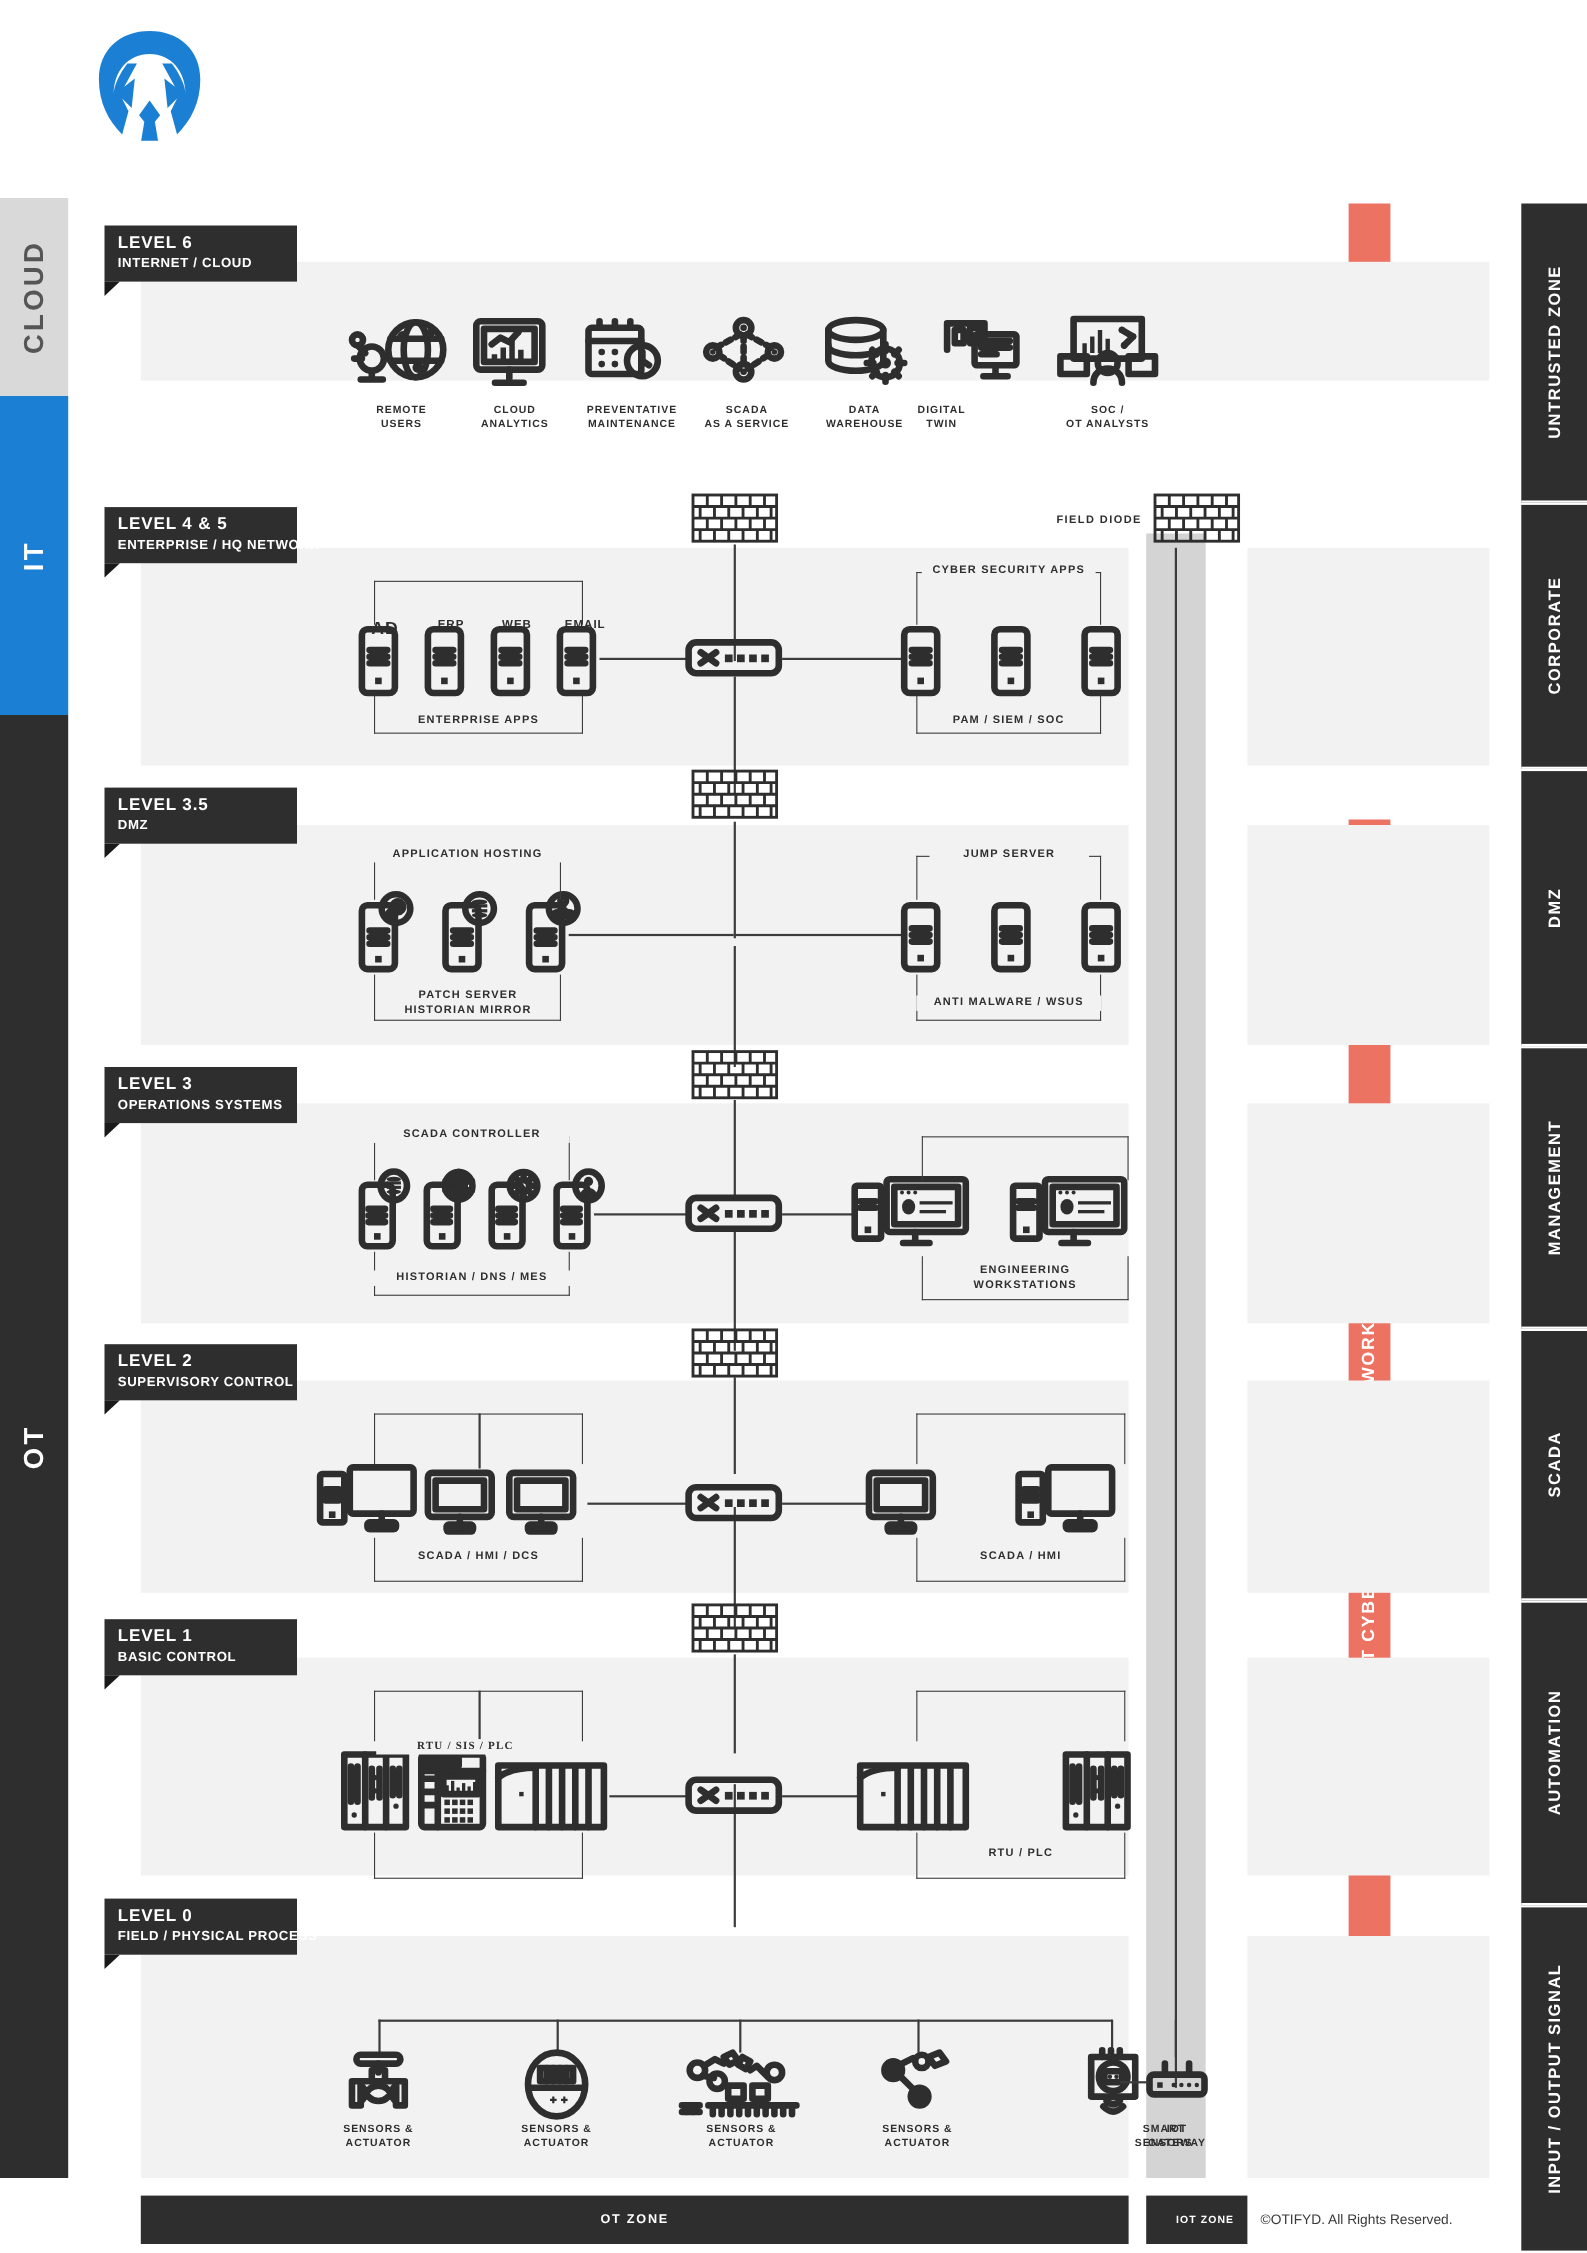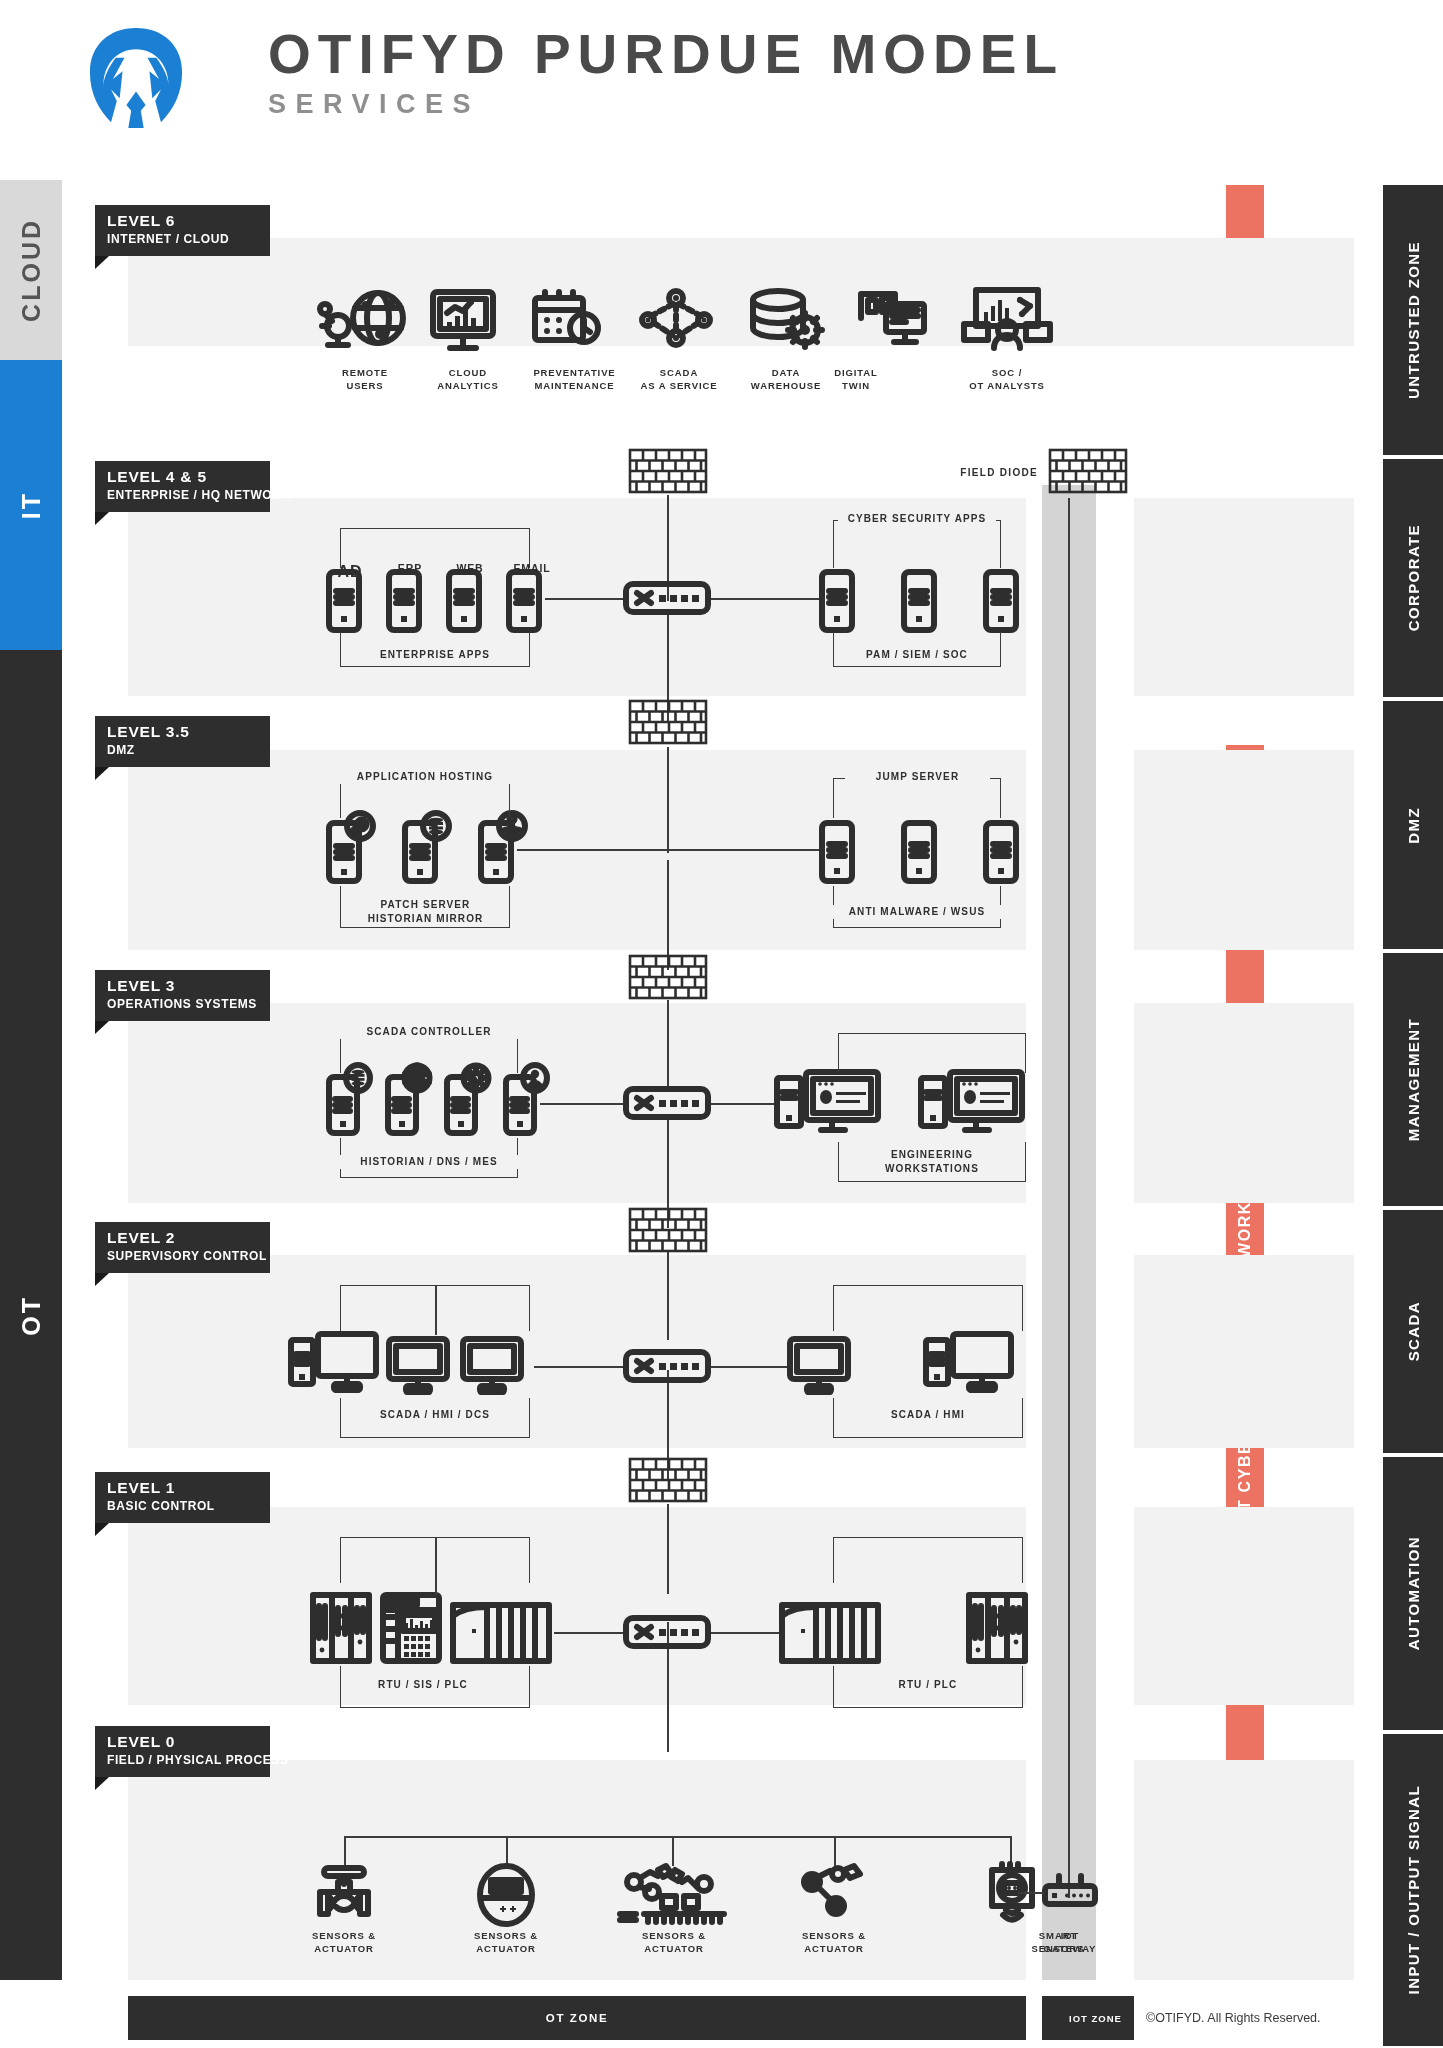--- a/index.html
+++ b/index.html
@@ -117,24 +117,20 @@
 </style>
 </head>
 <body>
 
 <div id="header">
   <div id="logo-mark">
     <svg viewBox="0 0 100 104" width="96" height="100">
       <path fill="#1b7fd4" d="M50 0C22 0 2 18 2 46c0 22 9 39 22 52l6-22-6-12 9 9 3-28-10 8 12-22h-9C22 40 16 52 16 60c0-22 14-38 34-38s34 16 34 38c0-8-6-20-13-29h-9l12 22-10-8 3 28 9-9-6 12 6 22c13-13 22-30 22-52C98 18 78 0 50 0z"></path>
       <path fill="#1b7fd4" d="M50 66l-10 14 5 6-3 18h16l-3-18 5-6z"></path>
     </svg>
-  </div>
-  <div id="title-block">
-    <div id="main-title">OTIFYD PURDUE MODEL</div>
-    <div id="sub-title">SERVICES</div>
   </div>
 </div>
 
 <div class="side-band" id="band-cloud">
   <span>CLOUD</span>
 </div>
 <div class="side-band" id="band-it">
   <span>IT</span>
 </div>
 <div class="side-band" id="band-ot">
@@ -830,21 +826,21 @@
     <rect x="1" y="1" width="96" height="56"></rect>
     <path d="M1 12c10-8 24-9 34-9"></path>
     <path d="M35 3v54M47 3v54M59 3v54M71 3v54M83 3v54"></path>
       </g>
     <rect class="stf" x="20" y="25" width="4" height="4"></rect>
     </svg>
 </div>
 <div class="vline" style="left:435px;top:1537px;height:58px;"></div>
 <div class="bracket top" style="left:340px;top:1537px;width:190px;height:46px;"></div>
 <div class="bracket bottom" style="left:340px;top:1666px;width:190px;height:42px;"></div>
-<div class="grp-label" style="left:342px;top:1678px;width:162px;">RTU / SIS / PLC</div>
+<div class="grp-label" style="left:342px;top:1581px;width:162px;font-family:Liberation Serif, serif;">RTU / SIS / PLC</div>
 
 <div class="hline" style="left:554px;top:1632px;width:71px;"></div>
 <div class="node" style="left:625px;top:1617px;">
   <svg width="84" height="30" viewBox="0 0 84 30">
     <rect class="st" stroke-width="2.6" x="1" y="1" width="82" height="28" rx="7"></rect>
     <path class="st" stroke-width="2.6" d="M12 10l14 10M26 10L12 20"></path>
     <rect class="stf" x="34" y="12" width="7" height="7"></rect>
       <rect class="stf" x="45" y="12" width="7" height="7"></rect>
     <rect class="stf" x="56" y="12" width="7" height="7"></rect>
       <rect class="stf" x="67" y="12" width="7" height="7"></rect>

